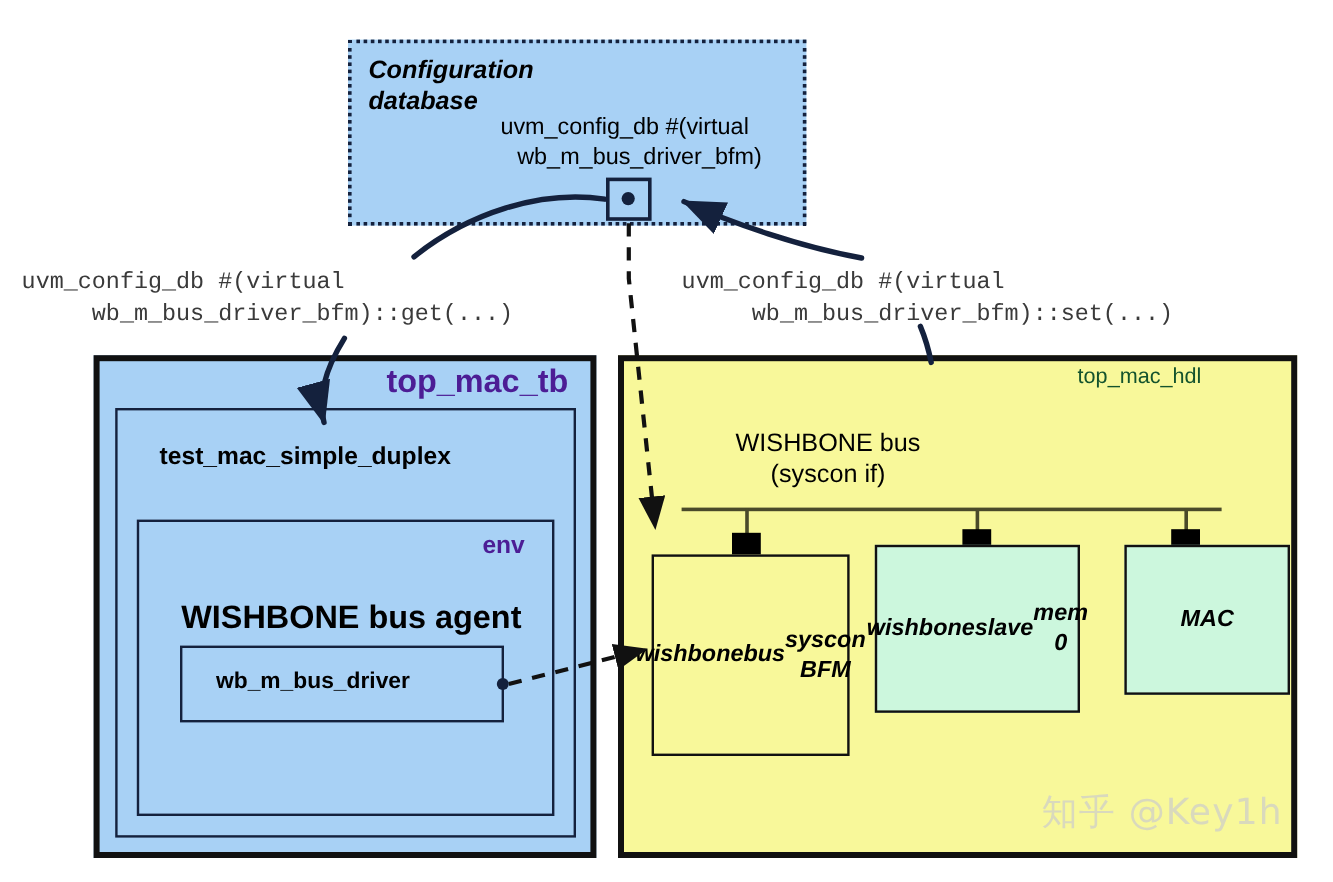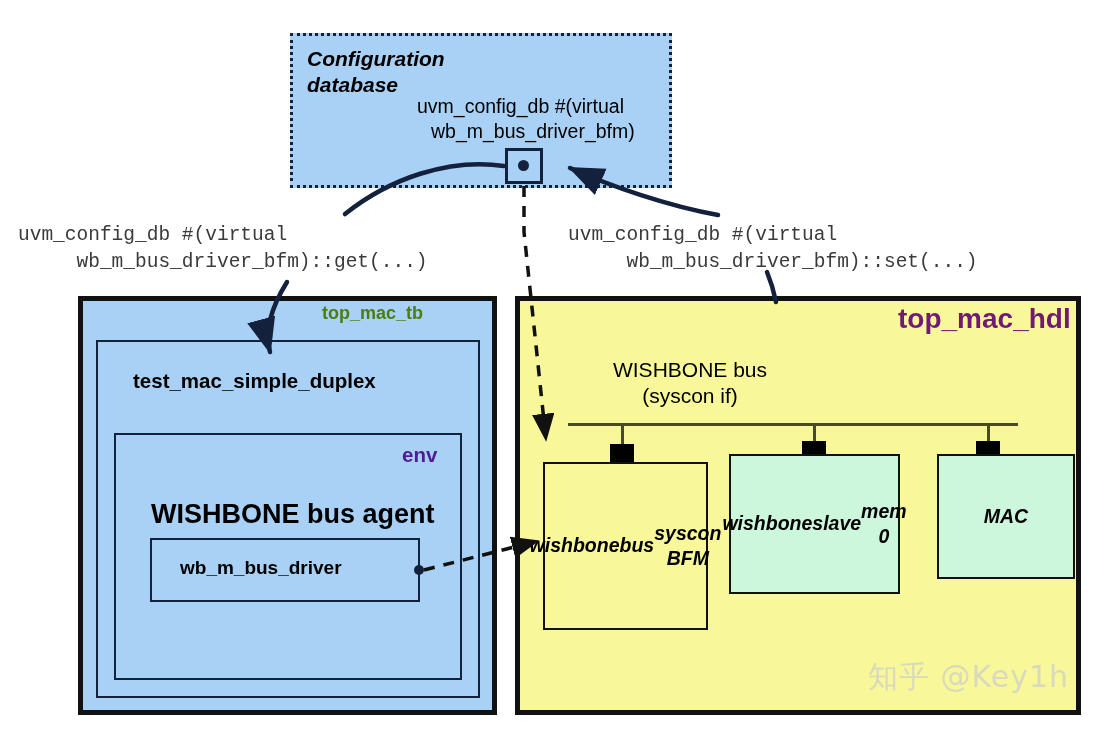--- a/index.html
+++ b/index.html
@@ -75,21 +75,21 @@
   
   #top-mac-tb {
     left: 78px; top: 296px;
     width: 419px; height: 419px;
     background: #a8d1f5;
     border: 5px solid #111111;
     box-sizing: border-box;
   }
   #top-mac-tb-label {
     left: 322px; top: 303px;
-    font-size: 18px; font-weight: bold; color: #4d7c0f;
+    font-size: 27px; font-weight: bold; color: #4c1d95;
   }
 
   #test-box {
     left: 96px; top: 340px;
     width: 384px; height: 358px;
     background: #a8d1f5;
     border: 2.5px solid #14213d;
     box-sizing: border-box;
   }
   #test-label {
@@ -135,21 +135,21 @@
   
   #top-mac-hdl {
     left: 515px; top: 296px;
     width: 566px; height: 419px;
     background: #f8f89a;
     border: 5px solid #111111;
     box-sizing: border-box;
   }
   #top-mac-hdl-label {
     left: 898px; top: 303px;
-    font-size: 28px; font-weight: bold; color: #701a75;
+    font-size: 18px; font-weight: normal; color: #14532d;
   }
   #wishbone-bus-title {
     left: 690px; top: 357px;
     width: 260px;
     text-align: center;
     font-size: 21px; font-weight: normal; color: #000;
     line-height: 1.25;
     transform: translateX(-130px);
   }
 

